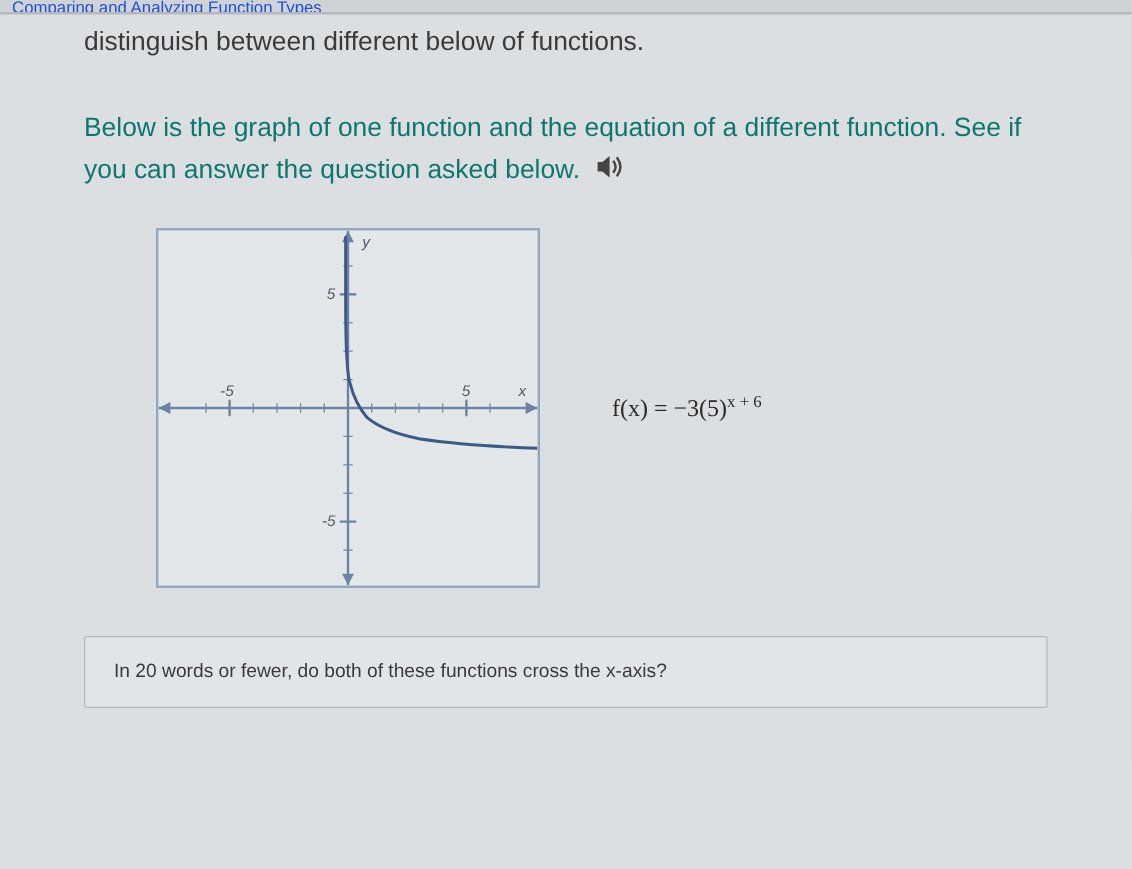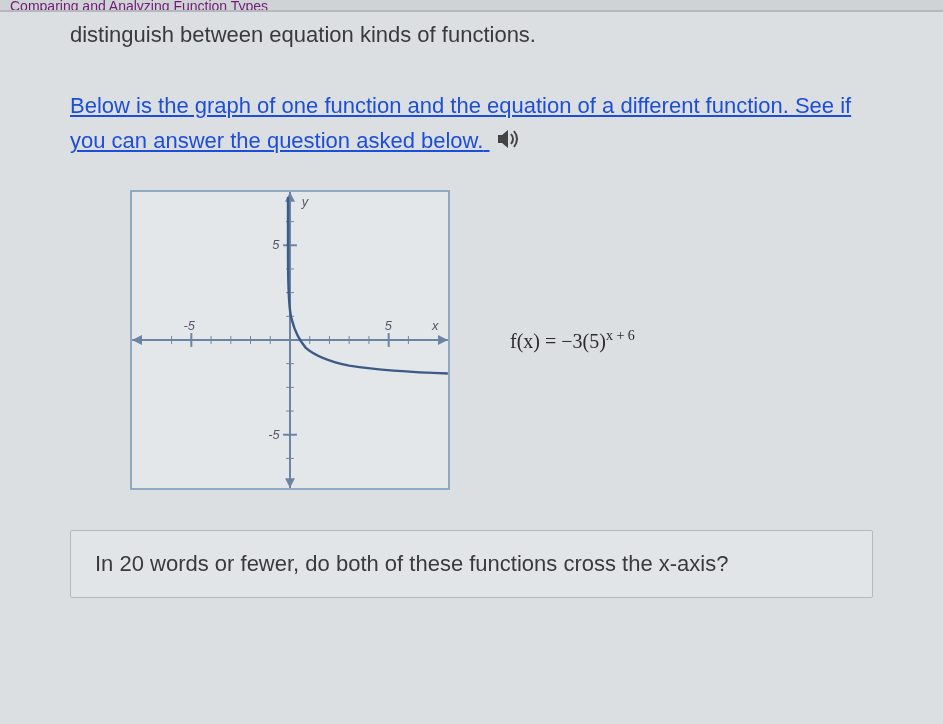--- a/index.html
+++ b/index.html
@@ -15,39 +15,38 @@
     background: #dcdfe2;
     width: 100%;
     height: 100%;
     padding: 0;
   }
   .header-bar {
     height: 12px;
     background: #d0d3d6;
     border-bottom: 2px solid #b5b9bd;
     font-size: 14px;
-    color: #701a75;
+    color: #1d4ed8;
     padding: 0 10px;
     line-height: 12px;
     overflow: hidden;
   }
   .content {
     padding: 0 50px;
   }
   .objective {
     font-size: 22px;
     color: #3a3a3a;
     margin: 10px 0 40px 20px;
   }
   .prompt {
     font-size: 22px;
-    color: #1d4ed8;
+    color: #0f766e;
     line-height: 1.6;
     margin: 0 20px 30px 20px;
-    text-decoration: underline;
   }
   .speaker-icon {
     display: inline-block;
     vertical-align: middle;
     margin-left: 6px;
   }
   .graph-row {
     display: flex;
     align-items: center;
     justify-content: flex-start;
@@ -69,37 +68,37 @@
     font-size: 20px;
     color: #2a2a2a;
     font-family: 'Times New Roman', serif;
   }
   .equation sup { font-size: 0.7em; }
   .question-box {
     margin: 0 20px;
     border: 1px solid #b5b9bd;
     background: #e2e5e8;
     padding: 20px 24px;
-    font-size: 22px;
+    font-size: 16px;
     color: #3a3a3a;
     border-radius: 2px;
   }
 </style>
 </head>
 <body>
 
 <div class="page">
 
   <div class="header-bar">
     <span>Comparing and Analyzing Function Types</span>
   </div>
 
   <div class="content">
 
-    <p class="objective">distinguish between equation kinds of functions.</p>
+    <p class="objective">distinguish between different below of functions.</p>
 
     <p class="prompt">
       <span>Below is the graph of one function and the equation of a different function. See if you can answer the question asked below.</span>
       <span class="speaker-icon">
         <svg width="26" height="22" viewBox="0 0 26 22">
           <polygon points="2,7 6,7 12,2 12,20 6,15 2,15" fill="#444"></polygon>
           <path d="M15 6 Q19 11 15 16" stroke="#444" stroke-width="2" fill="none"></path>
           <path d="M18 3 Q24 11 18 19" stroke="#444" stroke-width="2" fill="none"></path>
         </svg>
       </span>

